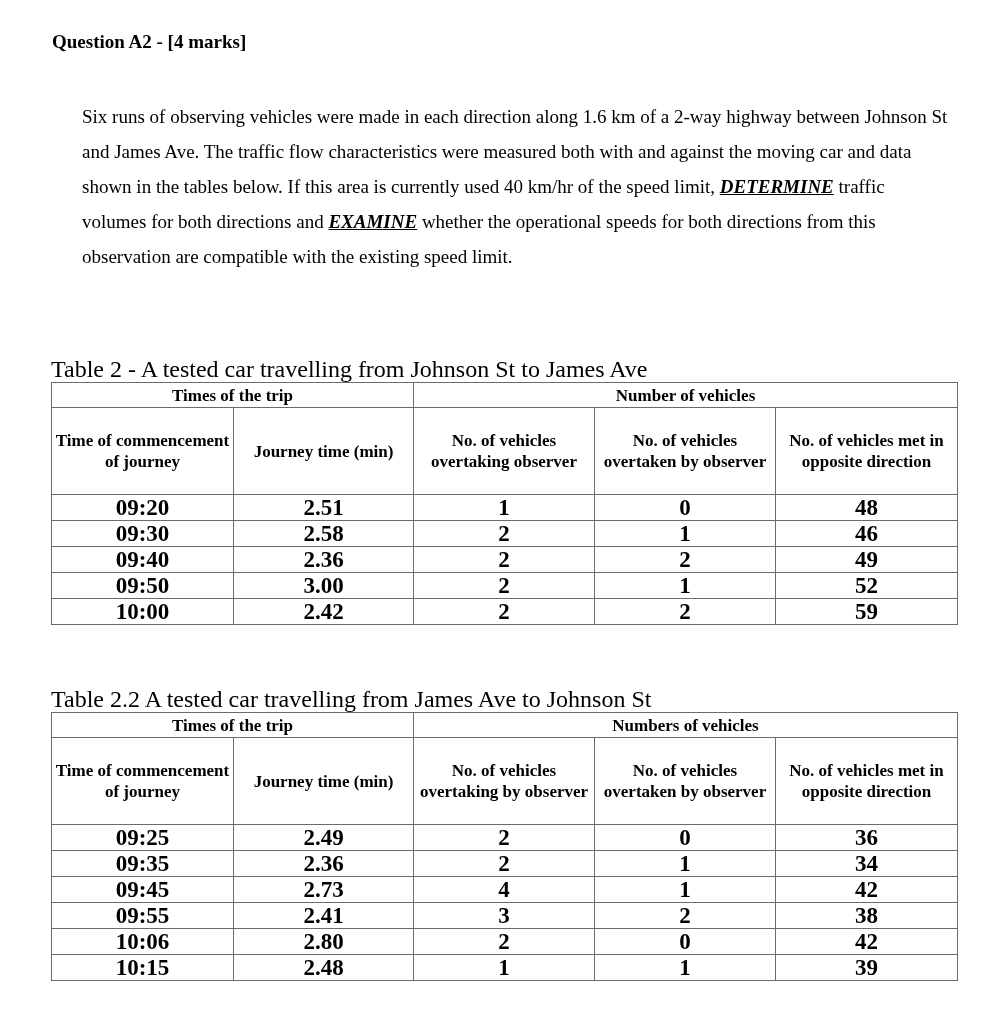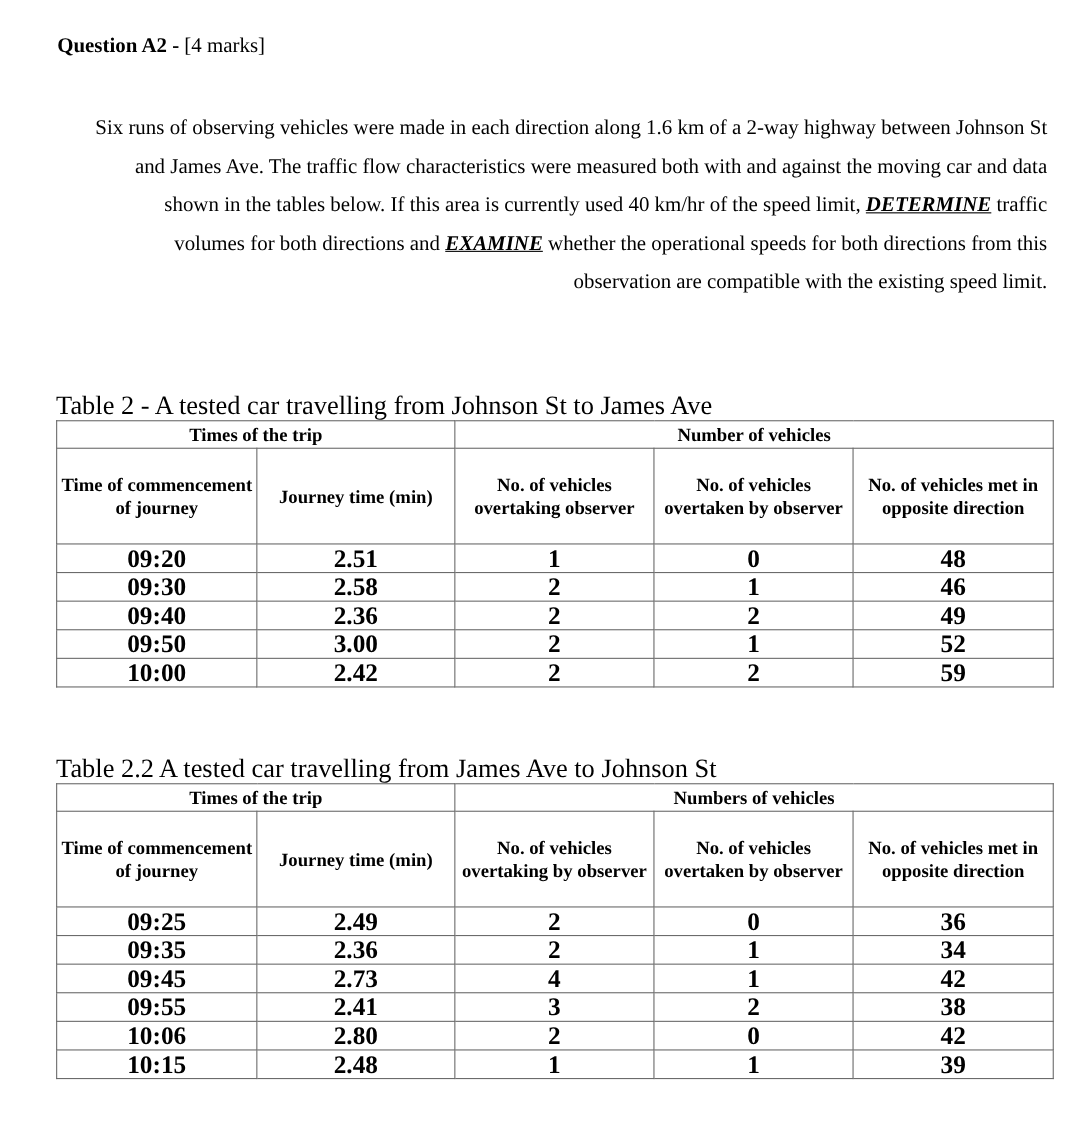--- a/index.html
+++ b/index.html
@@ -28,32 +28,32 @@
     left: 52px;
     top: 30px;
     font-size: 19px;
     line-height: 24px;
     white-space: nowrap;
   }
   .q-heading .q-label {
     font-weight: bold;
   }
   .q-heading .q-marks {
-    font-weight: normal;
+    font-weight: bold;
   }
 
   
   .q-body {
     position: absolute;
     left: 82px;
     top: 80px;
     width: 870px;
     font-size: 19px;
     line-height: 35px;
-    text-align: right;
+    text-align: left;
   }
   .q-body .kw {
     font-weight: bold;
     font-style: italic;
     text-decoration: underline;
   }
 
   
   .table-block {
     position: absolute;

